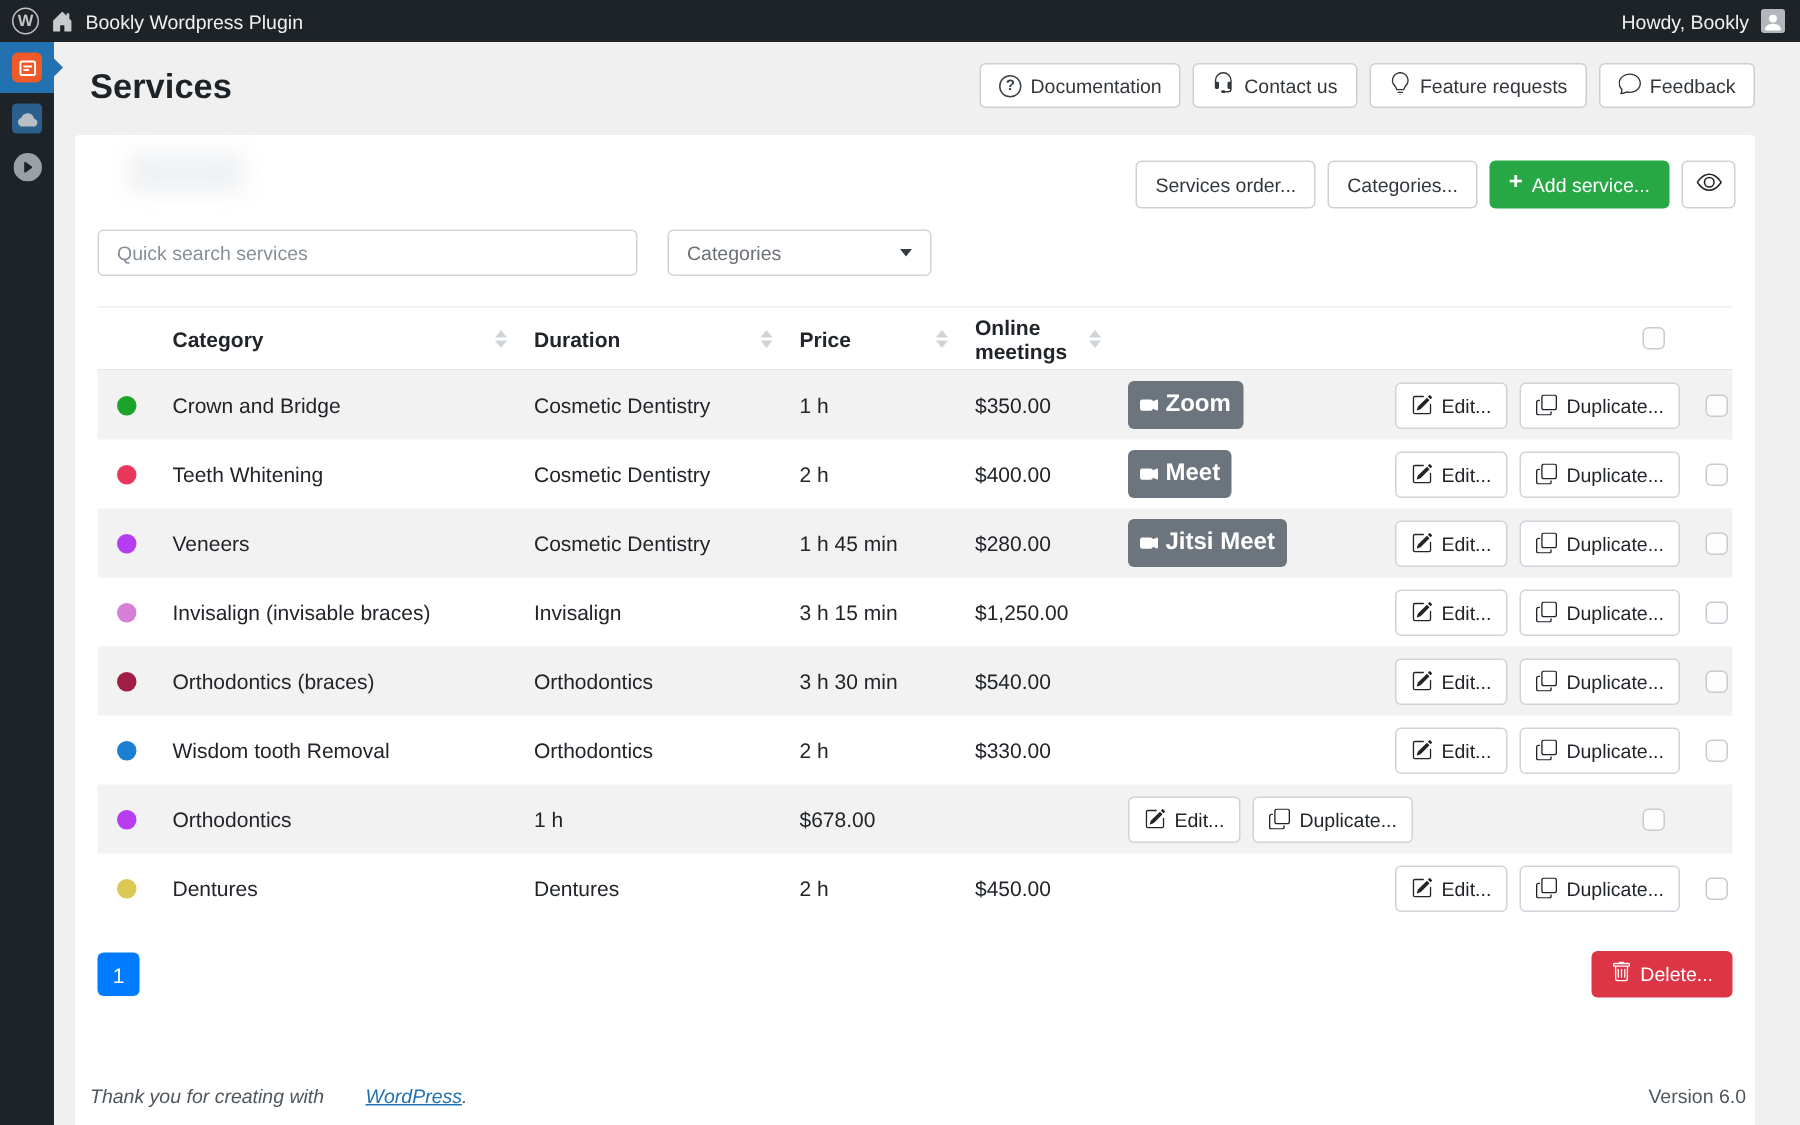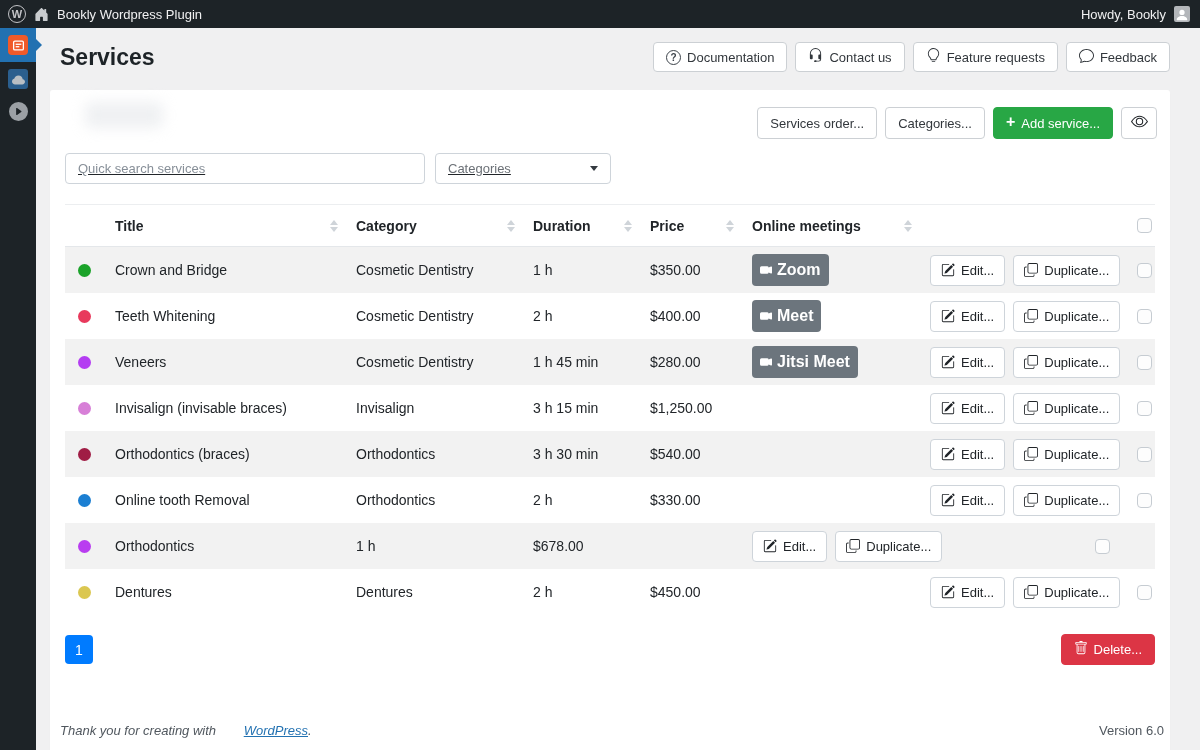--- a/index.html
+++ b/index.html
@@ -39,21 +39,21 @@
 
   
   .card { position:relative; margin:14px 30px 0 14px; background:#fff; border-radius:3px; box-shadow:0 1px 1px rgba(0,0,0,.04); height:741px; }
   .blur-artifact { position:absolute; left:35px; top:12px; width:78px; height:26px; background:#dfe2e6; opacity:.5; filter:blur(7px); border-radius:6px; }
   .card-toolbar { display:flex; justify-content:flex-end; align-items:center; gap:8px; padding:17px 13px 0 15px; }
   .btn.btn31 { height:32px; }
   .btn-green { background:#28a745; border-color:#28a745; color:#fff; font-weight:400; }
   .btn-green .plus { font-size:16px; font-weight:bold; line-height:1; margin-top:-2px; }
   .btn-eye { width:36px; justify-content:center; padding:0; }
 
-  .filters { display:flex; gap:10px; padding:14px 15px 0;text-decoration:underline; }
+  .filters { display:flex; gap:20px; padding:14px 15px 0; }
   .search-input { width:360px; height:31px; border:1px solid #ced4da; border-radius:4px; padding:0 12px; font-size:13px;
     color:#495057; font-family:inherit; background:#fff; }
   .search-input::placeholder { color:#878f98; }
   .fake-select { width:176px; height:31px; border:1px solid #ced4da; border-radius:4px; padding:0 12px; display:flex;
     align-items:center; justify-content:space-between; color:#6b7076; cursor:pointer; background:#fff; }
   .caret-down { width:0; height:0; border-left:4px solid transparent; border-right:4px solid transparent; border-top:5px solid #343a40; }
 
   
   .tbl { margin:20px 15px 0; }
   .grid { display:grid; grid-template-columns:50px 241px 177px 117px 102px 178px 183px 1fr; align-items:center; }
@@ -200,27 +200,20 @@
       <div class="fake-select">
         <span>Categories</span>
         <span class="caret-down"></span>
       </div>
     </div>
 
     <div class="tbl">
       <div class="grid thead">
         <span></span>
         <span class="th">
-          <span>Title</span>
-          <span class="sort">
-              <span class="up"></span>
-              <span class="dn"></span>
-            </span>
-        </span>
-        <span class="th">
           <span>Category</span>
           <span class="sort">
               <span class="up"></span>
               <span class="dn"></span>
             </span>
         </span>
         <span class="th">
           <span>Duration</span>
           <span class="sort">
               <span class="up"></span>
@@ -414,21 +407,21 @@
     </span>
     <span class="ckcell">
               <span class="checkbox"></span>
             </span>
   </div>
 
   <div class="grid trow">
     <span>
               <span class="dot" style="background: rgb(27, 127, 210);"></span>
             </span>
-    <span>Online tooth Removal</span>
+    <span>Wisdom tooth Removal</span>
     <span>Orthodontics</span>
     <span>2 h</span>
     <span>$330.00</span>
     <span>
       
     </span>
     <span class="acts">
       <button class="btn-sm">
         <svg width="14" height="14" viewBox="0 0 16 16" fill="#212529">
                   <path d="M15.502 1.94a.5.5 0 0 1 0 .706L14.459 3.69l-2-2L13.502.646a.5.5 0 0 1 .707 0l1.293 1.293zm-1.75 2.456-2-2L4.939 9.21a.5.5 0 0 0-.121.196l-.805 2.414a.25.25 0 0 0 .316.316l2.414-.805a.5.5 0 0 0 .196-.12l6.813-6.814z"></path>

